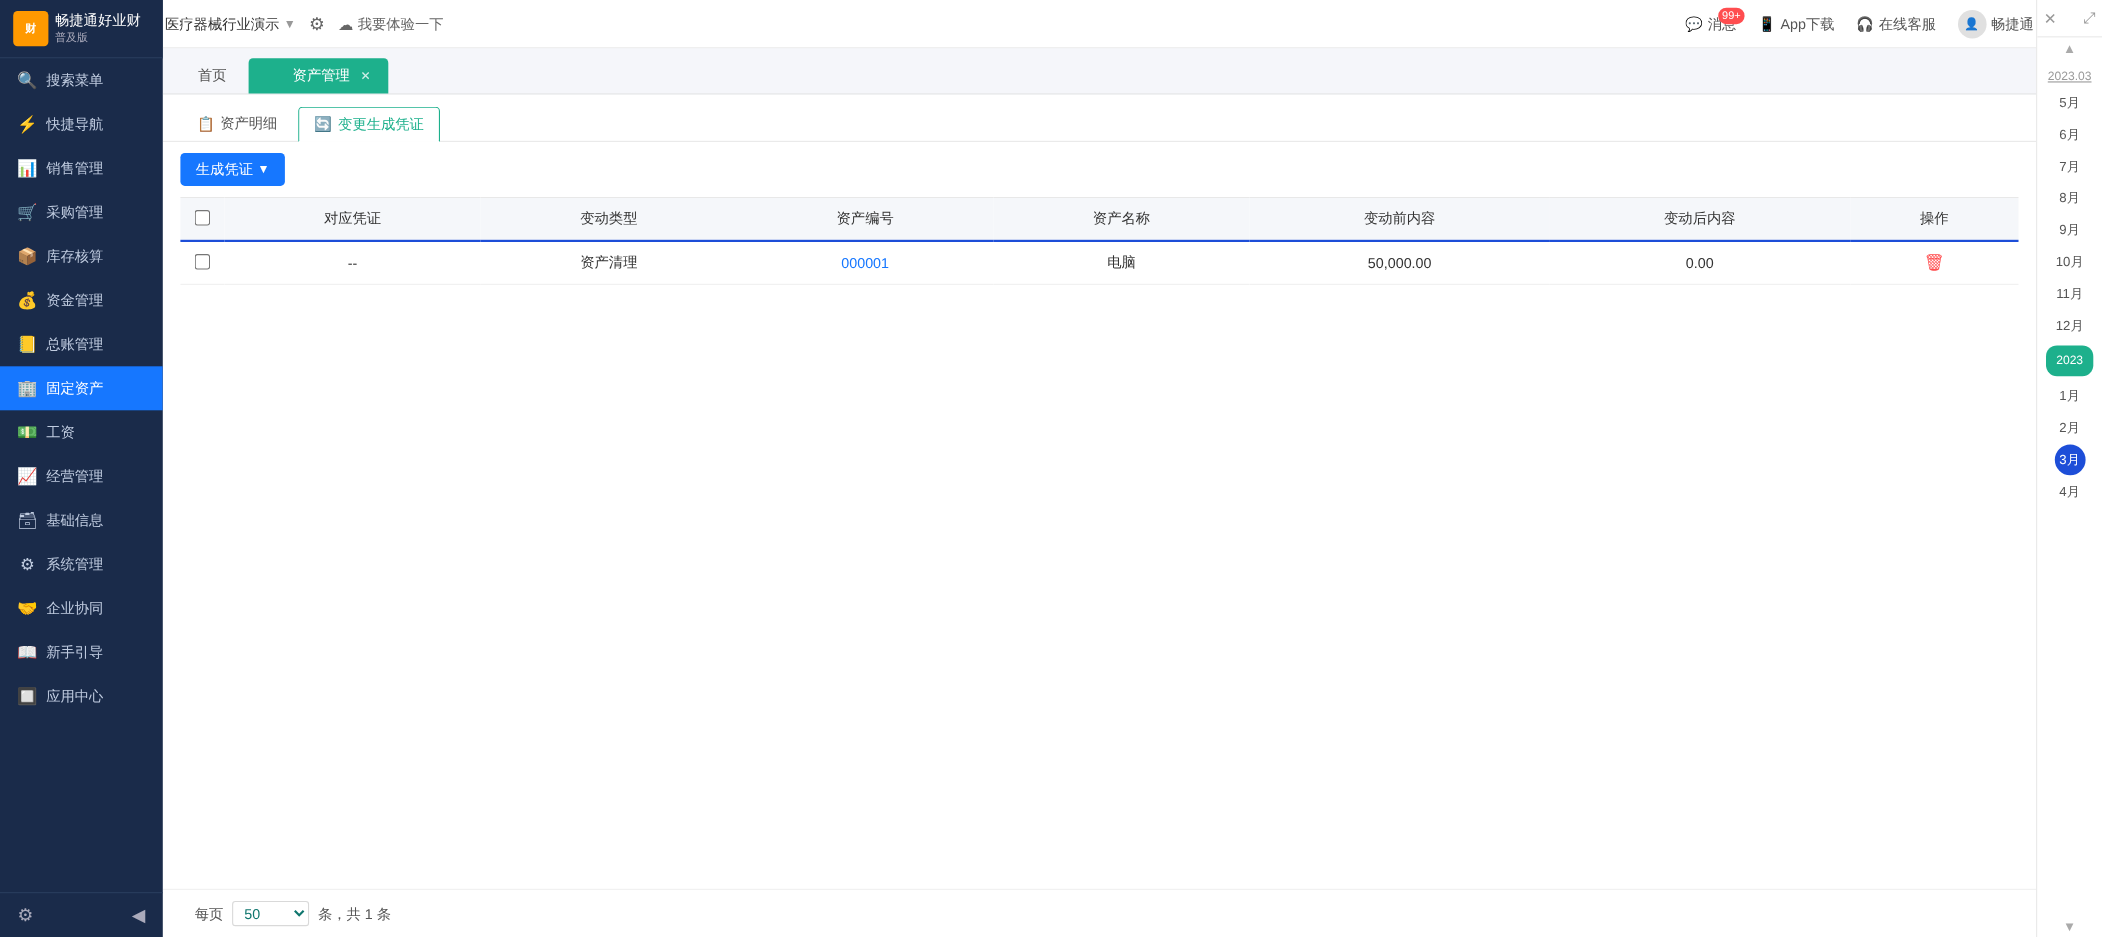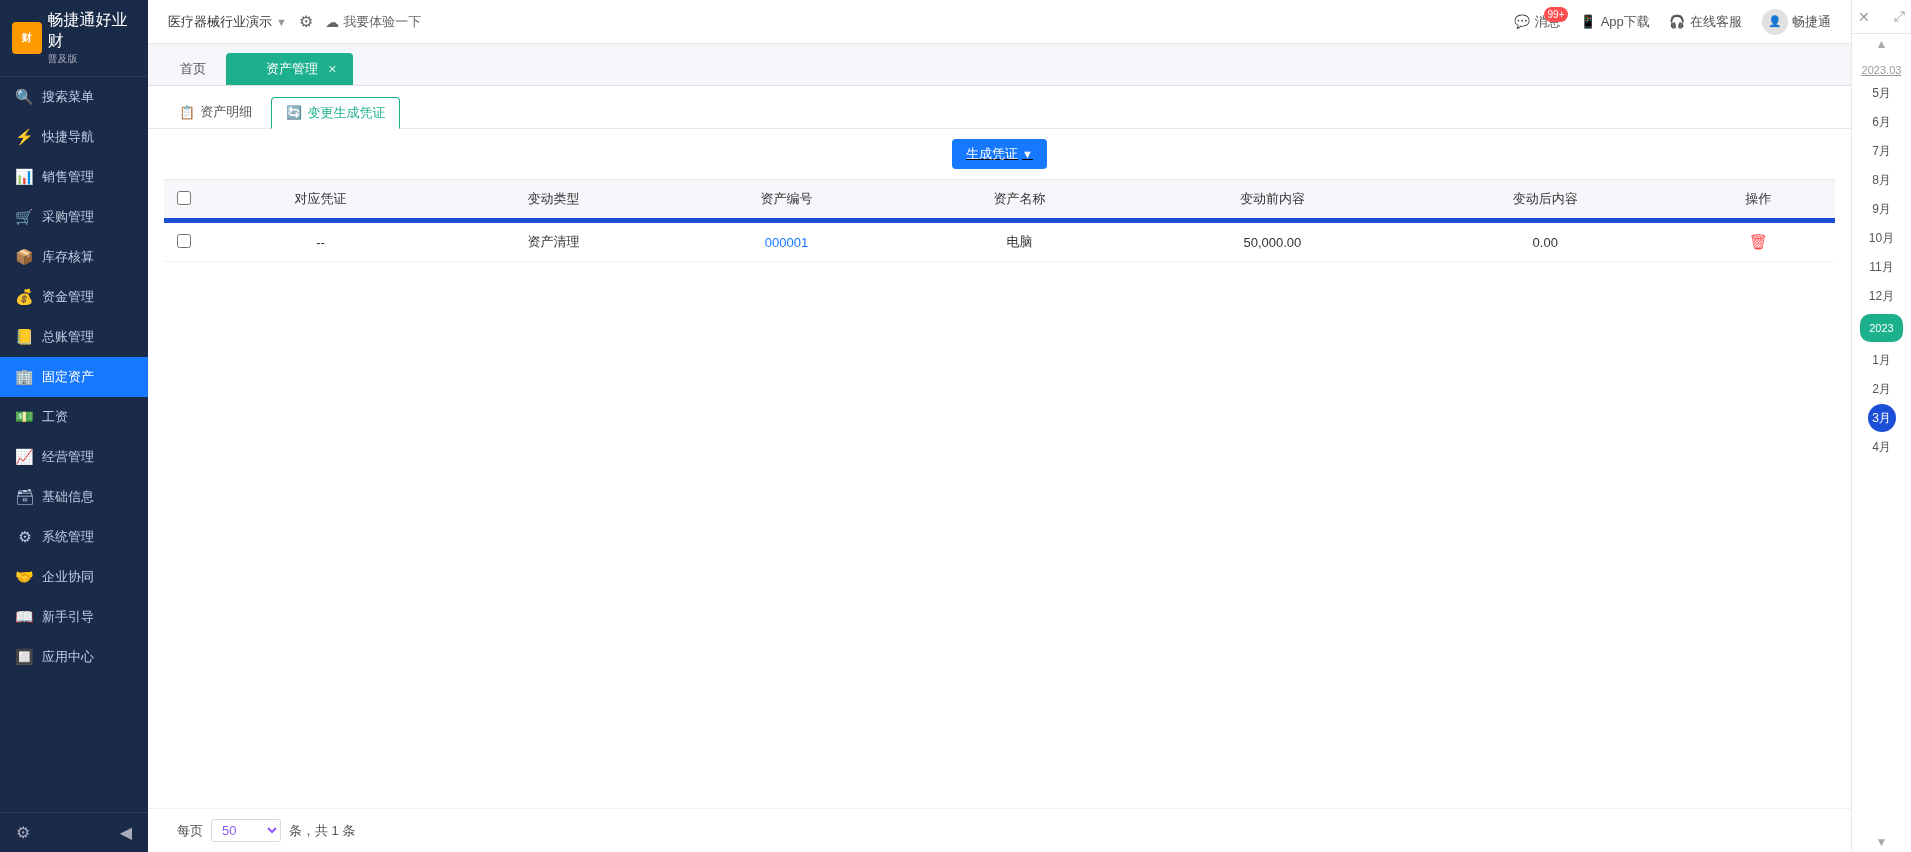--- a/index.html
+++ b/index.html
@@ -22,21 +22,21 @@
       gap: 6px;
       border-bottom: 1px solid #2a3d5e;
     }
     .sidebar-logo-icon {
       width: 32px; height: 32px;
       background: #f90;
       border-radius: 4px;
       display: flex; align-items: center; justify-content: center;
       color: white; font-size: 10px; font-weight: bold;
     }
-    .sidebar-logo-text { color: #fff; font-size: 16px; line-height: 1.3; }
+    .sidebar-logo-text { color: #fff; font-size: 13px; line-height: 1.3; }
     .sidebar-logo-sub { color: #aab; font-size: 10px; }
 
     .sidebar-scroll { flex: 1; overflow-y: auto; }
     .sidebar-scroll::-webkit-scrollbar { width: 4px; }
     .sidebar-scroll::-webkit-scrollbar-thumb { background: #2a3d5e; }
 
     .sidebar-item {
       display: flex; align-items: center; gap: 8px;
       padding: 11px 16px;
       color: #c0cce0;
@@ -59,21 +59,21 @@
       flex: 1;
       display: flex;
       flex-direction: column;
       overflow: hidden;
     }
     .topbar {
       height: 44px;
       background: #fff;
       display: flex;
       align-items: center;
-      padding: 0 20px;
+      padding: 0 2px;
       border-bottom: 1px solid #e8e8e8;
       gap: 12px;
       flex-shrink: 0;
     }
     .topbar-company {
       display: flex; align-items: center; gap: 4px;
       font-size: 13px; color: #333; cursor: pointer;
     }
     .topbar-company-chevron { color: #999; font-size: 11px; }
     .topbar-gear { color: #666; font-size: 16px; cursor: pointer; }
@@ -165,24 +165,23 @@
       border: 1px solid #1db08c;
       border-bottom: 1px solid #fff;
       color: #1db08c;
       background: #fff;
       margin-bottom: -1px;
     }
     .sub-tab-icon { font-size: 13px; }
 
     
     .toolbar {
-      display: flex; justify-content: center;
+      display: flex; justify-content: flex-start;
       padding: 10px 16px;
       flex-shrink: 0;
-      text-decoration: underline;
     }
     .btn-generate {
       background: #1677ff;
       color: #fff;
       border: none;
       border-radius: 4px;
       padding: 6px 14px;
       font-size: 13px;
       cursor: pointer;
       display: flex; align-items: center; gap: 4px;
@@ -199,21 +198,21 @@
       width: 100%;
       border-collapse: collapse;
       font-size: 13px;
     }
     thead tr {
       background: #f5f7fa;
     }
     th {
       padding: 10px 12px;
       text-align: center;
-      border-bottom: 5px solid #1d4ed8;
+      border-bottom: 2px solid #1d4ed8;
       border-top: 1px solid #e8e8e8;
       color: #333;
       font-weight: 500;
       white-space: nowrap;
     }
     td {
       padding: 10px 12px;
       text-align: center;
       border-bottom: 1px solid #f0f0f0;
       color: #333;
@@ -226,21 +225,21 @@
     .table-footer {
       padding: 10px 29px;
       display: flex; align-items: center; gap: 8px;
       font-size: 13px; color: #555;
       border-top: 1px solid #f0f0f0;
       flex-shrink: 0;
     }
     .page-size-select {
       border: 1px solid #d9d9d9; border-radius: 3px;
       padding: 2px 20px 2px 6px;
-      font-size: 13px; color: #8b5cf6;
+      font-size: 13px; color: #0f766e;
       background: #fff;
       cursor: pointer;
     }
 
     
     .right-panel {
       width: 60px;
       background: #fff;
       border-left: 1px solid #e8e8e8;
       display: flex;

